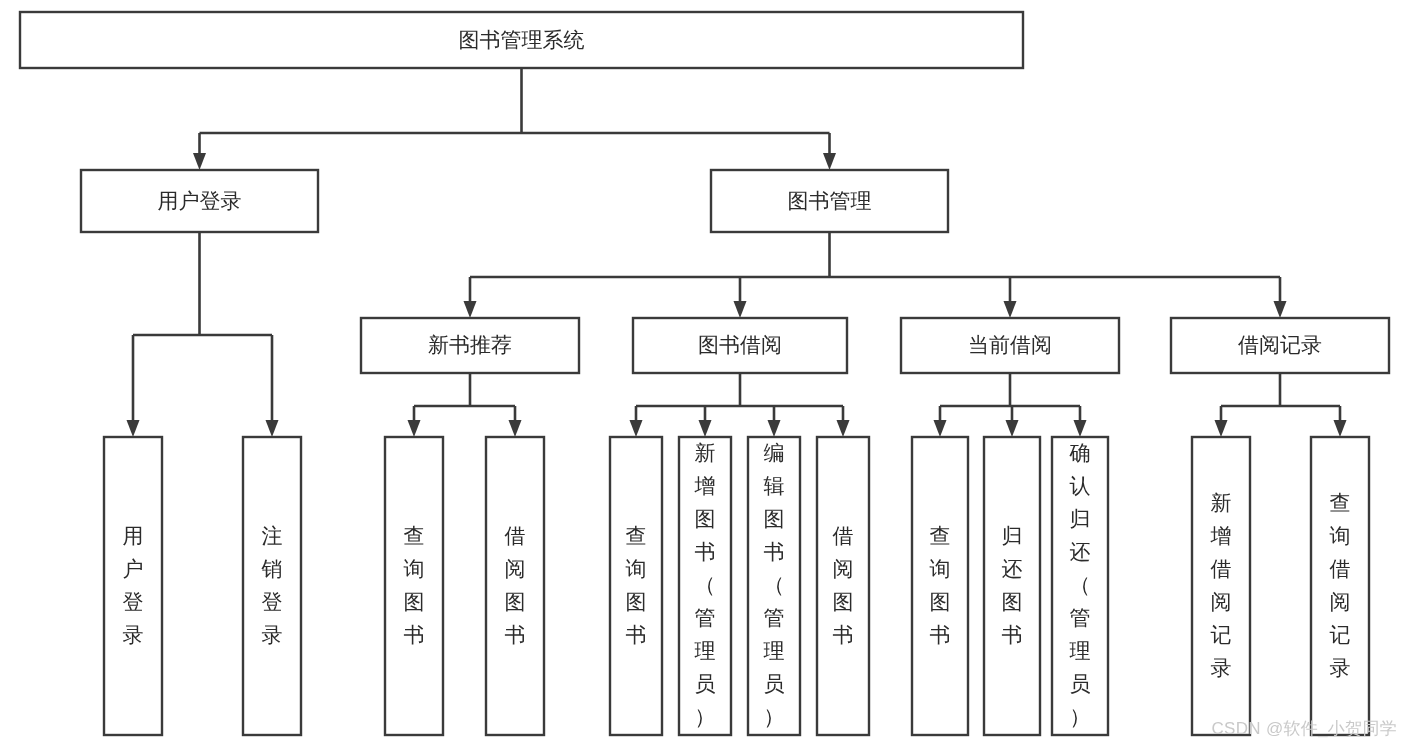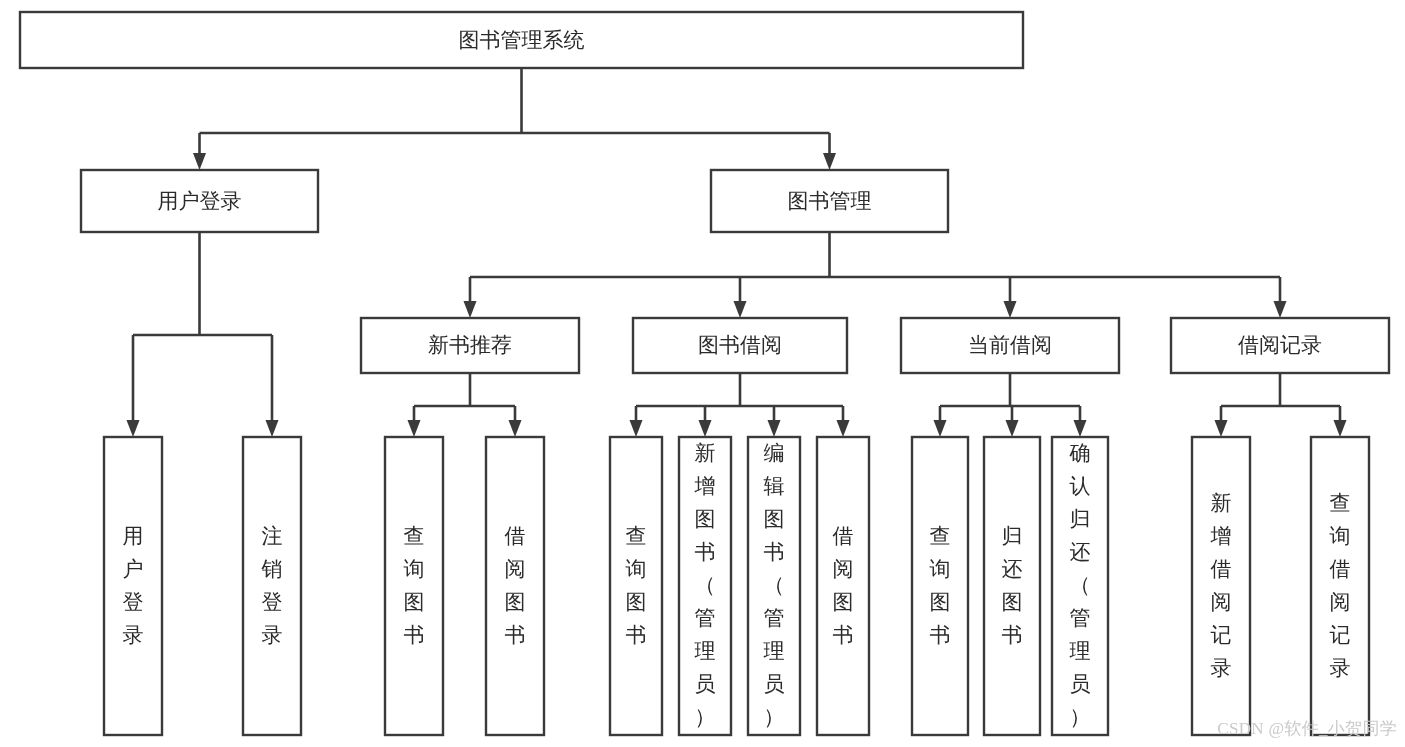--- a/index.html
+++ b/index.html
@@ -54,21 +54,21 @@
     font-family: "Liberation Sans", "DejaVu Sans", sans-serif;
     font-size: 21px;
     text-anchor: middle;
   }
   .watermark {
     position: absolute;
     right: 8px;
     bottom: 7px;
     color: #c9c9c9;
     font-size: 17px;
-    font-family: Liberation Serif, serif;
+    font-family: Liberation Sans, sans-serif;
     white-space: nowrap;
     letter-spacing: 0.3px;
     user-select: none;
     text-align: right;
   }
 </style>
 </head>
 <body>
 
 <div id="diagram-root">

